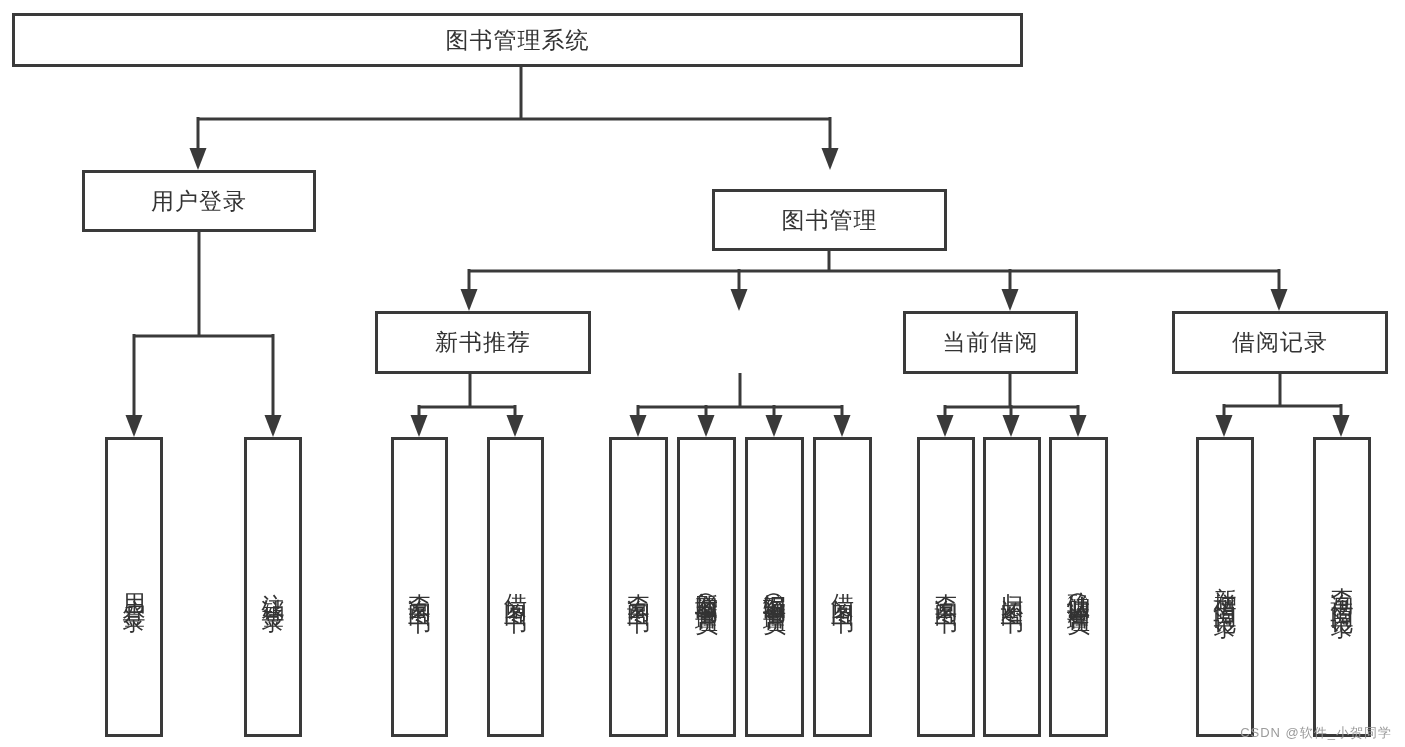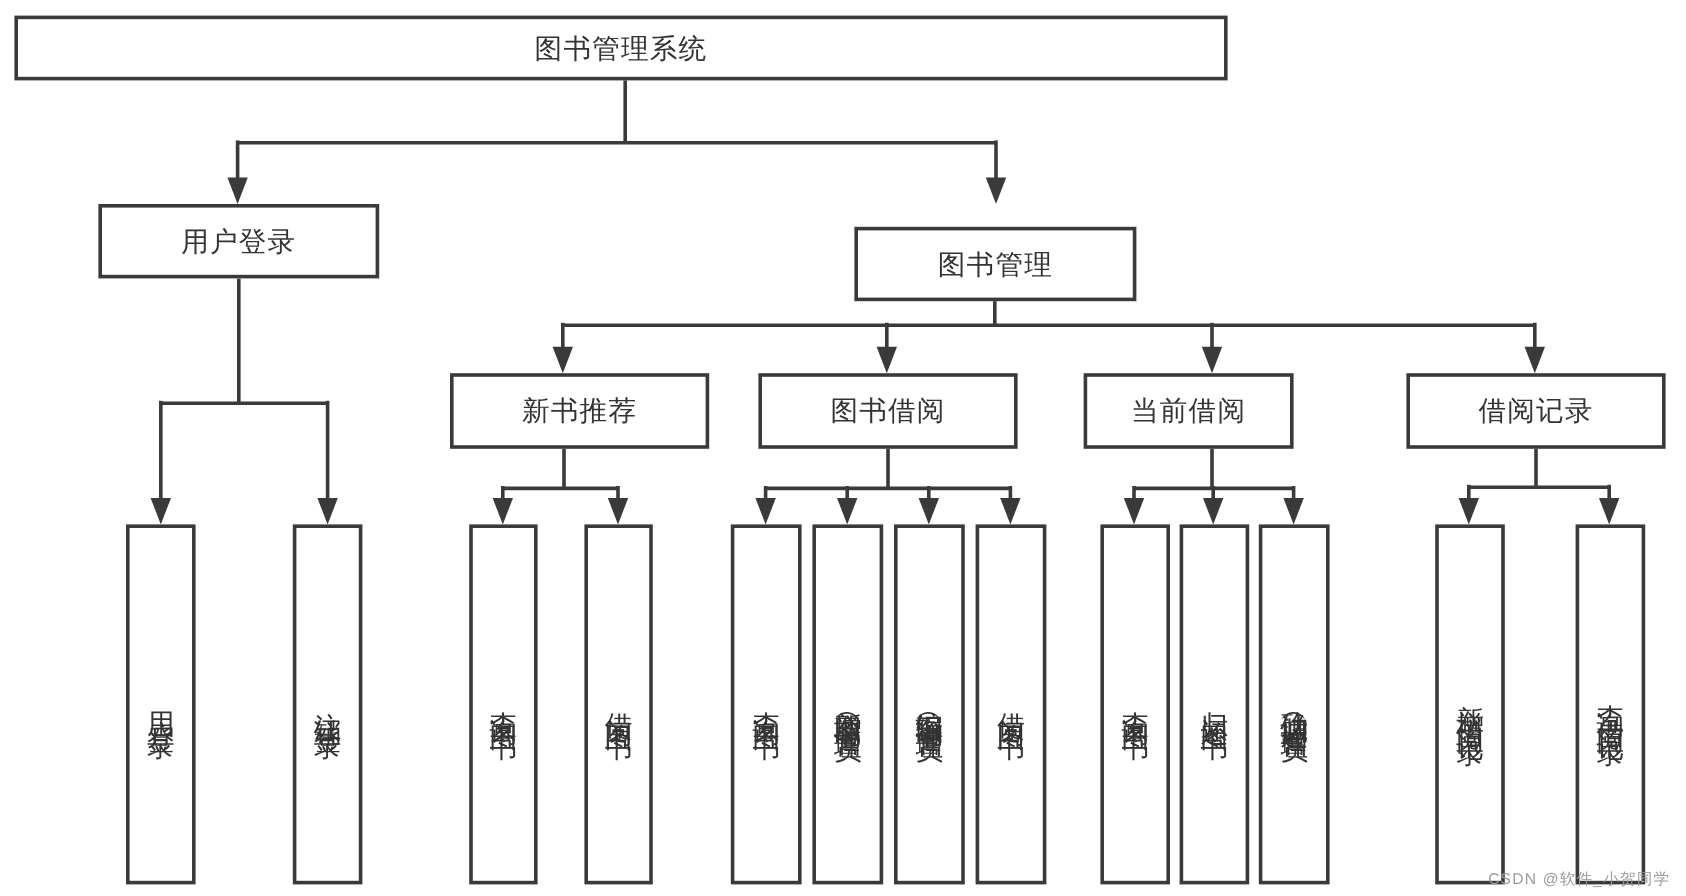--- a/index.html
+++ b/index.html
@@ -114,23 +114,20 @@
   <div class="box hbox" style="left:82px;top:170px;width:234px;height:62px;">
     <span>用户登录</span>
   </div>
   <div class="box hbox" style="left:712px;top:170px;width:235px;height:62px;margin-top:19px;">
     <span>图书管理</span>
   </div>
 
   <div class="box hbox" style="left:362px;top:311px;width:216px;height:63px;margin-left:13px;">
     <span>新书推荐</span>
   </div>
-  <div class="box hbox" style="left:632px;top:311px;width:216px;height:63px;">
-    <span>图书借阅</span>
-  </div>
   <div class="box hbox" style="left:903px;top:311px;width:175px;height:63px;">
     <span>当前借阅</span>
   </div>
   <div class="box hbox" style="left:1172px;top:311px;width:216px;height:63px;">
     <span>借阅记录</span>
   </div>
 
   <div class="box leaf" style="left:105px;top:437px;width:58px;height:300px;">
     <span>用户登录</span>
   </div>

